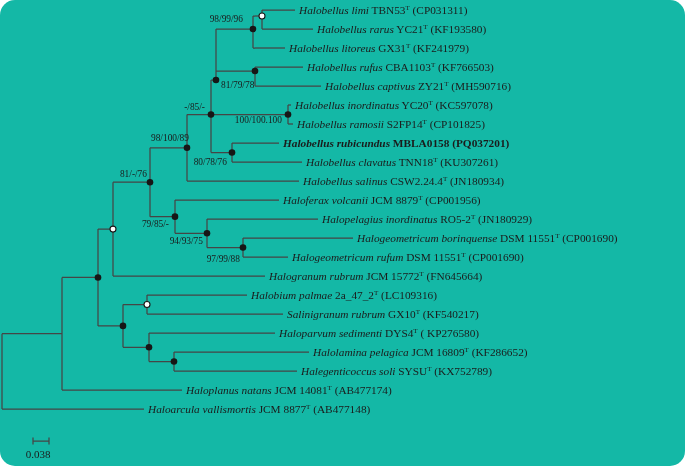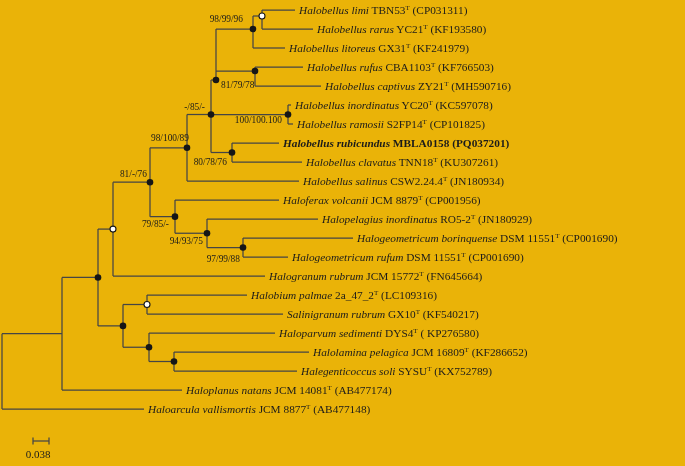--- a/index.html
+++ b/index.html
@@ -1,17 +1,17 @@
 <!DOCTYPE html>
 <html><head>
 <meta charset="utf-8">
 <style>
   html,body{margin:0;padding:0;background:#ffffff;}
-  #figure{position:relative;width:685px;height:466px;background:#eab308;overflow:hidden;
-          font-family:"Liberation Serif", serif;}
+  #figure{position:relative;width:685px;height:466px;background:#14b8a6;overflow:hidden;
+          font-family:"Liberation Serif", serif;border-radius:15px;}
   #tree-svg{position:absolute;left:0;top:0;}
   #scale-label{position:absolute;left:18px;top:448px;width:40px;text-align:center;
                font-size:11px;color:#1b1b1b;}
   text{fill:#1b1b1b;}
   .taxon{font-size:11.3px;}
   .support{font-size:9.4px;}
 </style>
 </head>
 <body>
 

